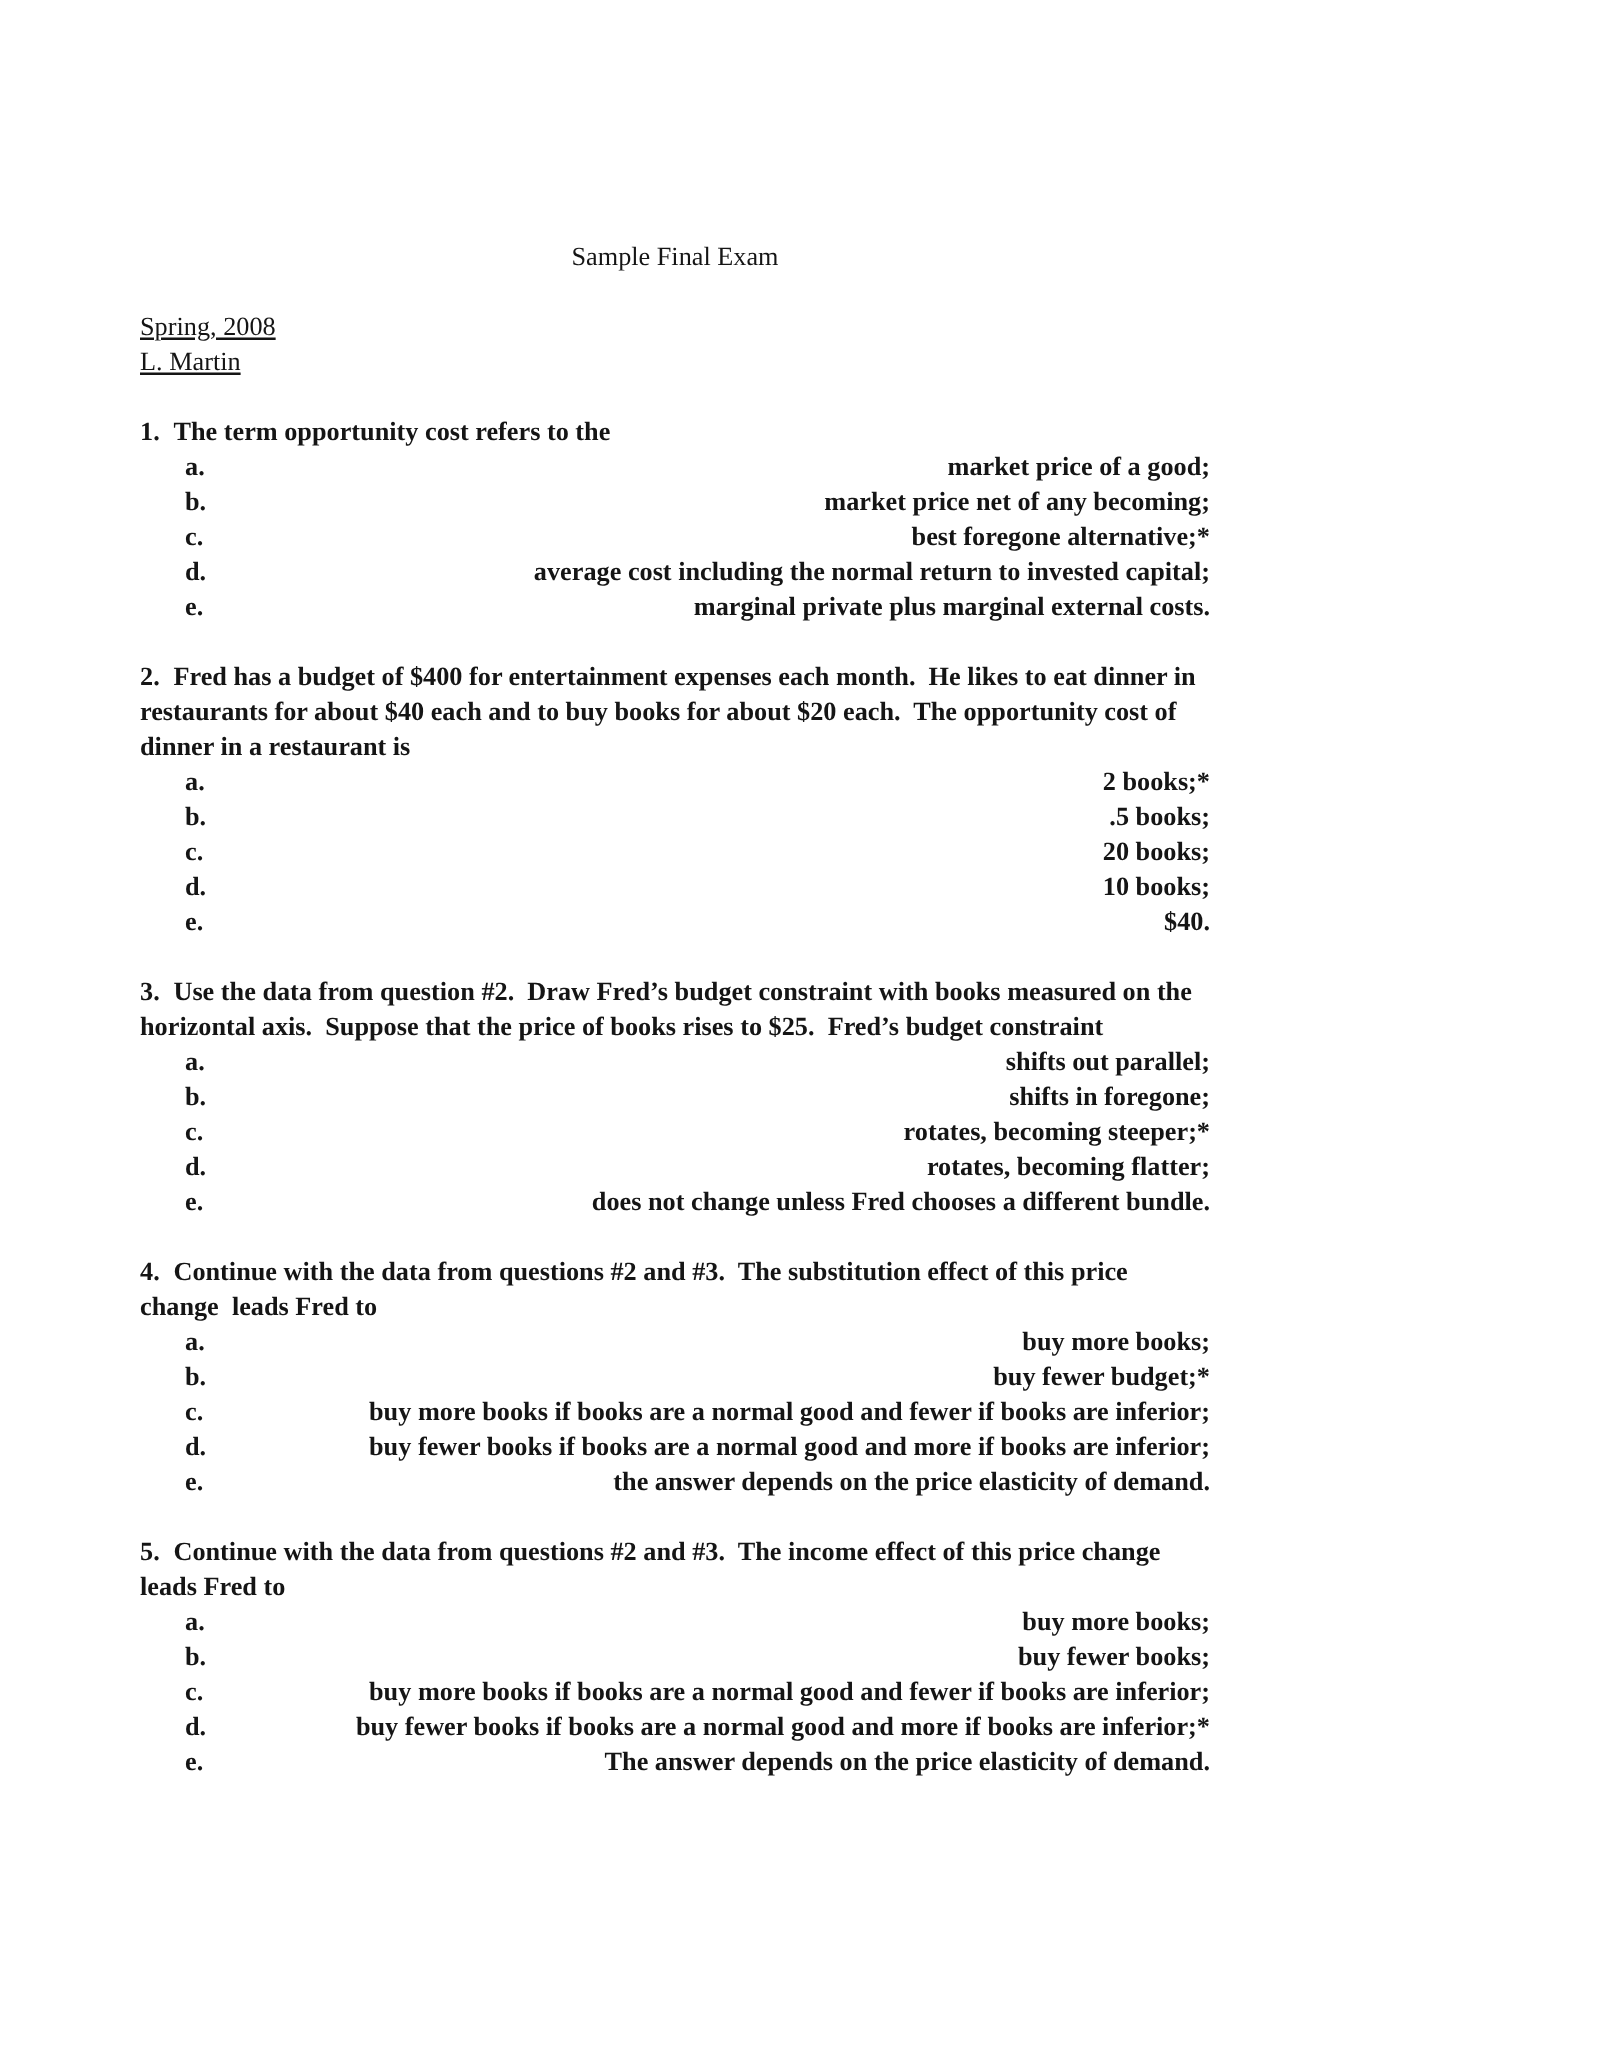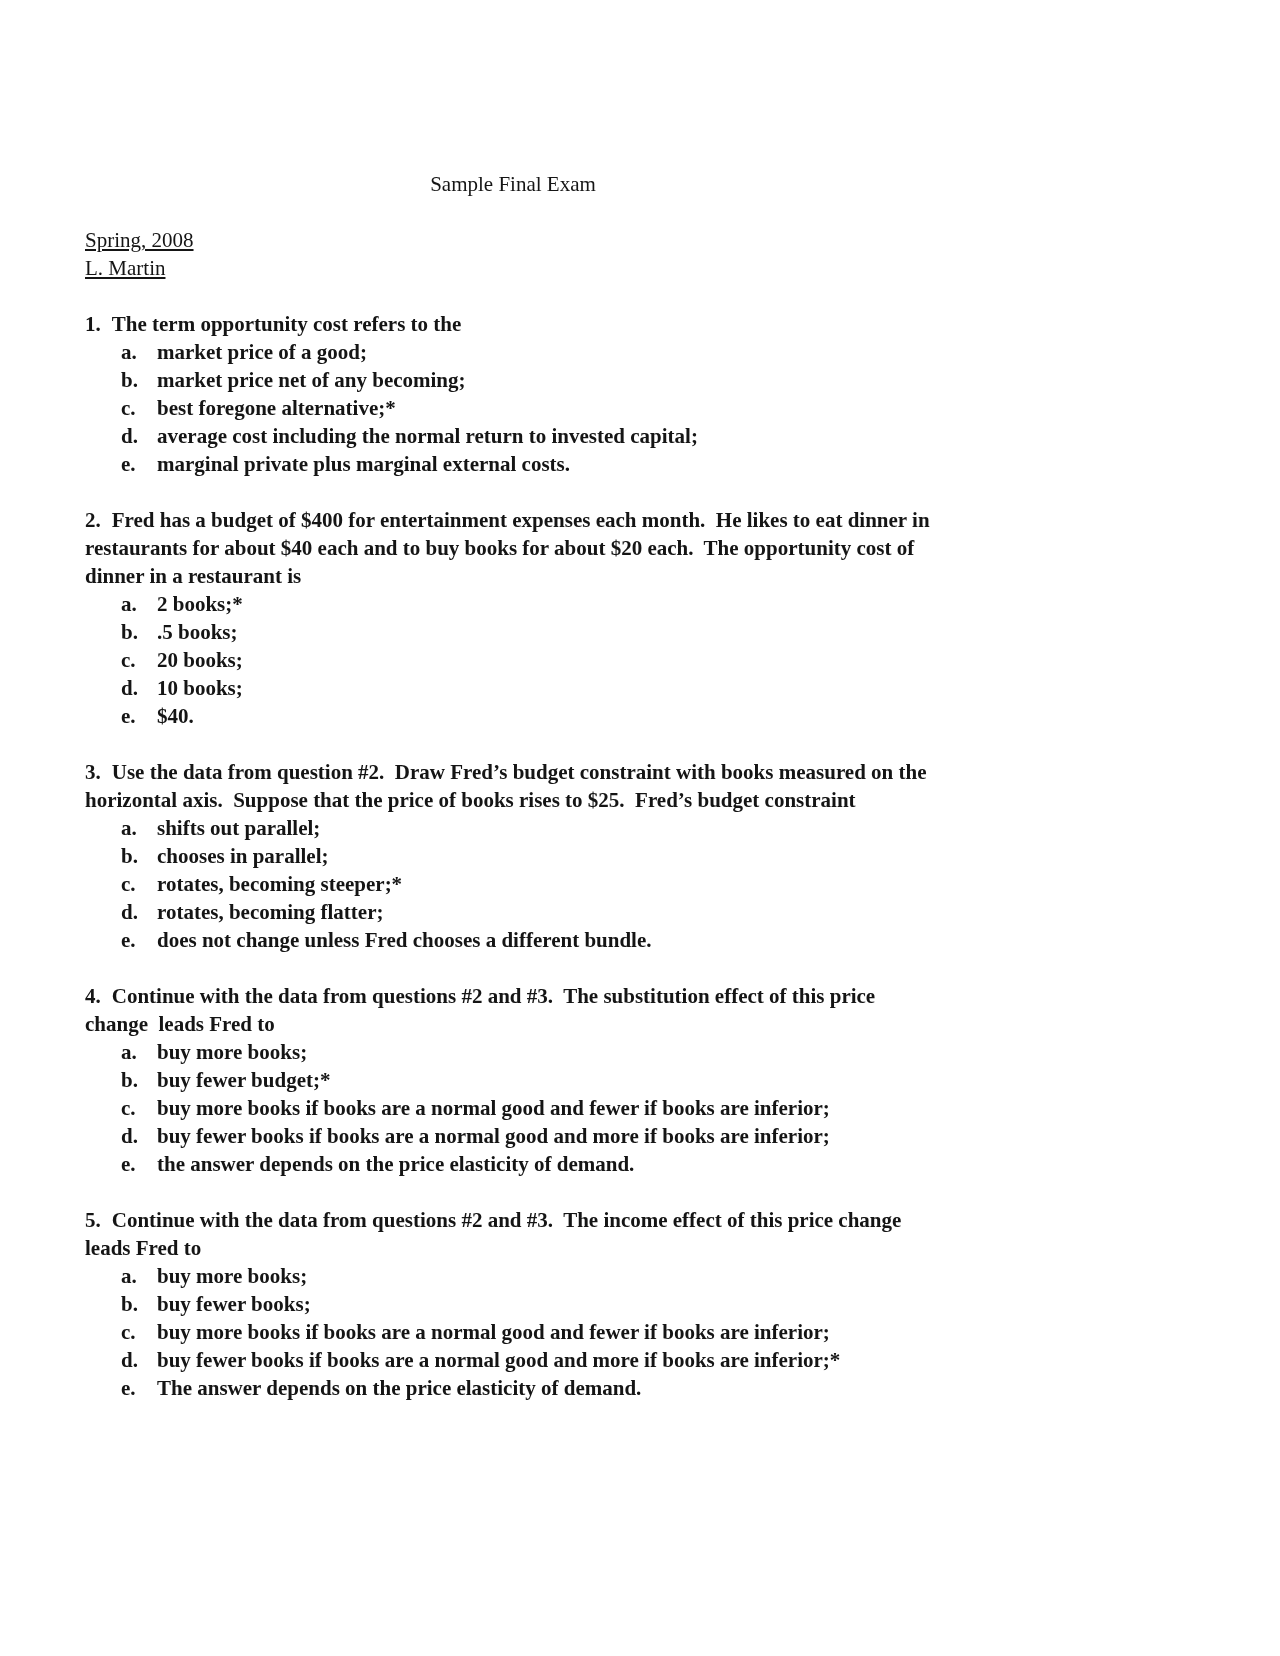--- a/index.html
+++ b/index.html
@@ -8,24 +8,25 @@
     background: #ffffff;
   }
   body {
     width: 1280px;
     height: 1656px;
     font-family: "Liberation Serif", "DejaVu Serif", serif;
     color: #151515;
     overflow: hidden;
   }
   .doc {
-    padding: 170px 0 0 85px;
+    padding: 170px 0 0 112px;
     width: 856px;
     font-size: 21px;
     line-height: 28px;
+    margin-top: 21px;
   }
   .title {
     font-size: 21px;
     font-weight: normal;
     text-align: center;
     margin: 0 0 28px 0;
   }
   .header-row {
     display: flex;
     margin: 0 0 28px 0;
@@ -40,21 +41,21 @@
   .qnum { margin-right: 11px; }
   .options { margin: 0; }
   .opt {
     display: flex;
     white-space: pre-wrap;
   }
   .letter {
     flex: 0 0 36px;
     margin-left: 36px;
   }
-  .otext { flex: 1 1 auto; }
+  .otext { flex: 1 1 auto; text-align: right; }
 </style>
 </head>
 <body>
 
 <div class="doc">
   <h1 class="title">Sample Final Exam</h1>
 
   <div class="header-row">
     <div class="header-right">
       <div>Spring, 2008</div>
@@ -80,21 +81,21 @@
           <div class="opt"><span class="letter">b.</span><span class="otext">.5 books;</span></div>
           <div class="opt"><span class="letter">c.</span><span class="otext">20 books;</span></div>
           <div class="opt"><span class="letter">d.</span><span class="otext">10 books;</span></div>
           <div class="opt"><span class="letter">e.</span><span class="otext">$40.</span></div>
         </div>
       </div>
       <div class="question">
         <p class="stem"><span class="qnum">3.</span><span class="qstem">Use the data from question #2.  Draw Fred’s budget constraint with books measured on the horizontal axis.  Suppose that the price of books rises to $25.  Fred’s budget constraint</span></p>
         <div class="options">
           <div class="opt"><span class="letter">a.</span><span class="otext">shifts out parallel;</span></div>
-          <div class="opt"><span class="letter">b.</span><span class="otext">chooses in parallel;</span></div>
+          <div class="opt"><span class="letter">b.</span><span class="otext">shifts in foregone;</span></div>
           <div class="opt"><span class="letter">c.</span><span class="otext">rotates, becoming steeper;*</span></div>
           <div class="opt"><span class="letter">d.</span><span class="otext">rotates, becoming flatter;</span></div>
           <div class="opt"><span class="letter">e.</span><span class="otext">does not change unless Fred chooses a different bundle.</span></div>
         </div>
       </div>
       <div class="question">
         <p class="stem"><span class="qnum">4.</span><span class="qstem">Continue with the data from questions #2 and #3.  The substitution effect of this price change  leads Fred to</span></p>
         <div class="options">
           <div class="opt"><span class="letter">a.</span><span class="otext">buy more books;</span></div>
           <div class="opt"><span class="letter">b.</span><span class="otext">buy fewer budget;*</span></div>

